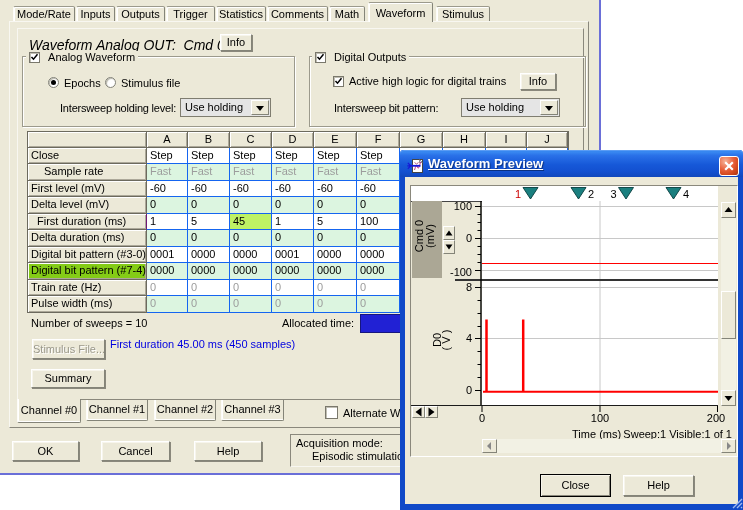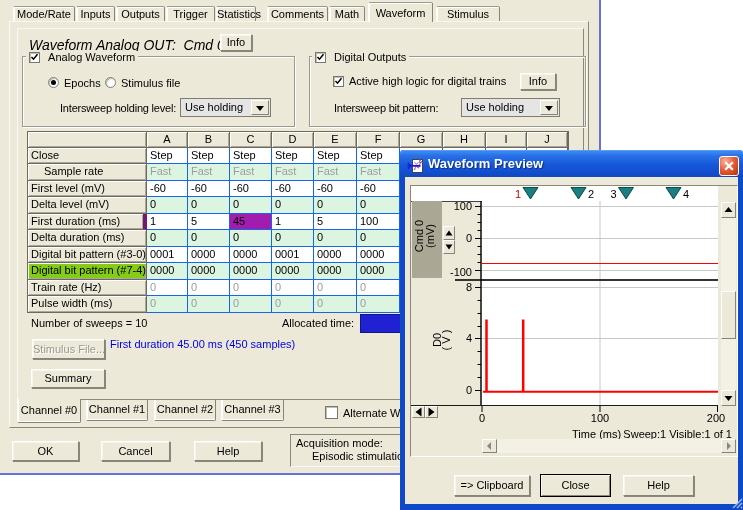--- a/index.html
+++ b/index.html
@@ -36,24 +36,24 @@
 
 <div class="abs" id="dlg" style="left:0;top:0;width:601px;height:475px;background:#ECE9D8;"></div>
 <div class="abs" style="left:599px;top:0;width:2px;height:475px;background:#6a6fd8;"></div>
 <div class="abs" style="left:0;top:473px;width:601px;height:2px;background:#6a6fd8;"></div>
 
 <div id="tabs">
     <div class="tab" style="left:13px;top:6px;width:62px;height:15px;line-height:15px;">Mode/Rate</div>
     <div class="tab" style="left:76px;top:6px;width:39px;height:15px;line-height:15px;">Inputs</div>
     <div class="tab" style="left:116px;top:6px;width:49px;height:15px;line-height:15px;">Outputs</div>
     <div class="tab" style="left:166px;top:6px;width:49px;height:15px;line-height:15px;">Trigger</div>
-    <div class="tab" style="left:216px;top:6px;width:40px;height:15px;line-height:15px;">Statistics</div>
+    <div class="tab" style="left:216px;top:6px;width:50px;height:15px;line-height:15px;">Statistics</div>
     <div class="tab" style="left:267px;top:6px;width:61px;height:15px;line-height:15px;">Comments</div>
     <div class="tab" style="left:329px;top:6px;width:36px;height:15px;line-height:15px;">Math</div>
-    <div class="tab" style="left:436px;top:6px;width:64px;height:15px;line-height:15px;">Stimulus</div>
+    <div class="tab" style="left:436px;top:6px;width:54px;height:15px;line-height:15px;">Stimulus</div>
   </div>
 
 <div class="abs" style="left:9px;top:21px;width:580px;height:407px;background:#ECE9D8;
   border:1px solid;border-color:#F8F7F1 #8a887c #8a887c #F8F7F1;box-sizing:border-box;"></div>
 
 <div class="tab tabsel" style="left:368px;top:2px;width:65px;height:20px;line-height:20px;">Waveform</div>
 
 <div class="abs" style="left:17px;top:28px;width:567px;height:372px;background:#ECE9D8;
   border:1px solid;border-color:#F8F7F1 #8a887c #8a887c #F8F7F1;box-sizing:border-box;"></div>
 
@@ -148,24 +148,24 @@
       <div class="abs" style="left:147px;top:197px;width:41px;height:17px;box-sizing:border-box;background:#dcf5e0;border-right:1px solid #1565f0;border-bottom:1px solid #1565f0;color:#000;font-size:11px;line-height:15px;padding-left:3px;white-space:nowrap;overflow:hidden;">0</div>
       <div class="abs" style="left:188px;top:197px;width:42px;height:17px;box-sizing:border-box;background:#dcf5e0;border-right:1px solid #1565f0;border-bottom:1px solid #1565f0;color:#000;font-size:11px;line-height:15px;padding-left:3px;white-space:nowrap;overflow:hidden;">0</div>
       <div class="abs" style="left:230px;top:197px;width:42px;height:17px;box-sizing:border-box;background:#dcf5e0;border-right:1px solid #1565f0;border-bottom:1px solid #1565f0;color:#000;font-size:11px;line-height:15px;padding-left:3px;white-space:nowrap;overflow:hidden;">0</div>
       <div class="abs" style="left:272px;top:197px;width:42px;height:17px;box-sizing:border-box;background:#dcf5e0;border-right:1px solid #1565f0;border-bottom:1px solid #1565f0;color:#000;font-size:11px;line-height:15px;padding-left:3px;white-space:nowrap;overflow:hidden;">0</div>
       <div class="abs" style="left:314px;top:197px;width:43px;height:17px;box-sizing:border-box;background:#dcf5e0;border-right:1px solid #1565f0;border-bottom:1px solid #1565f0;color:#000;font-size:11px;line-height:15px;padding-left:3px;white-space:nowrap;overflow:hidden;">0</div>
       <div class="abs" style="left:357px;top:197px;width:43px;height:17px;box-sizing:border-box;background:#dcf5e0;border-right:1px solid #1565f0;border-bottom:1px solid #1565f0;color:#000;font-size:11px;line-height:15px;padding-left:3px;white-space:nowrap;overflow:hidden;">0</div>
       <div class="abs" style="left:400px;top:197px;width:43px;height:17px;box-sizing:border-box;background:#dcf5e0;border-right:1px solid #1565f0;border-bottom:1px solid #1565f0;color:#000;font-size:11px;line-height:15px;padding-left:3px;white-space:nowrap;overflow:hidden;">0</div>
       <div class="abs" style="left:443px;top:197px;width:43px;height:17px;box-sizing:border-box;background:#dcf5e0;border-right:1px solid #1565f0;border-bottom:1px solid #1565f0;color:#000;font-size:11px;line-height:15px;padding-left:3px;white-space:nowrap;overflow:hidden;">0</div>
       <div class="abs" style="left:486px;top:197px;width:41px;height:17px;box-sizing:border-box;background:#dcf5e0;border-right:1px solid #1565f0;border-bottom:1px solid #1565f0;color:#000;font-size:11px;line-height:15px;padding-left:3px;white-space:nowrap;overflow:hidden;">0</div>
       <div class="abs" style="left:527px;top:197px;width:41px;height:17px;box-sizing:border-box;background:#dcf5e0;border-right:1px solid #1565f0;border-bottom:1px solid #1565f0;color:#000;font-size:11px;line-height:15px;padding-left:3px;white-space:nowrap;overflow:hidden;">0</div>
-      <div class="abs" style="left:28px;top:214px;width:119px;height:16px;box-sizing:border-box;background:#ECE9D8;border-right:4px solid #701a75;border-bottom:1px solid #6c6a5e;box-shadow:inset 1px 1px 0 #fff, inset -1px -1px 0 #aca899;font-size:11px;line-height:15px;padding-left:3px;white-space:nowrap;overflow:hidden;">First duration (ms)</div>
+      <div class="abs" style="left:28px;top:214px;width:119px;height:16px;box-sizing:border-box;background:#ECE9D8;border-right:1px solid #701a75;border-bottom:1px solid #6c6a5e;box-shadow:inset 1px 1px 0 #fff, inset -1px -1px 0 #aca899;font-size:11px;line-height:15px;padding-left:9px;white-space:nowrap;overflow:hidden;">First duration (ms)</div>
       <div class="abs" style="left:147px;top:214px;width:41px;height:16px;box-sizing:border-box;background:#ffffff;border-right:1px solid #1565f0;border-bottom:1px solid #1565f0;color:#000;font-size:11px;line-height:15px;padding-left:3px;white-space:nowrap;overflow:hidden;">1</div>
       <div class="abs" style="left:188px;top:214px;width:42px;height:16px;box-sizing:border-box;background:#ffffff;border-right:1px solid #1565f0;border-bottom:1px solid #1565f0;color:#000;font-size:11px;line-height:15px;padding-left:3px;white-space:nowrap;overflow:hidden;">5</div>
-      <div class="abs" style="left:230px;top:214px;width:42px;height:16px;box-sizing:border-box;background:#a21caf;border-right:1px solid #1565f0;border-bottom:1px solid #1565f0;color:#000;font-size:11px;line-height:15px;padding-left:3px;white-space:nowrap;overflow:hidden;">45</div>
+      <div class="abs" style="left:230px;top:214px;width:42px;height:16px;box-sizing:border-box;background:#bef264;border-right:1px solid #1565f0;border-bottom:1px solid #1565f0;color:#000;font-size:11px;line-height:15px;padding-left:3px;white-space:nowrap;overflow:hidden;">45</div>
       <div class="abs" style="left:272px;top:214px;width:42px;height:16px;box-sizing:border-box;background:#ffffff;border-right:1px solid #1565f0;border-bottom:1px solid #1565f0;color:#000;font-size:11px;line-height:15px;padding-left:3px;white-space:nowrap;overflow:hidden;">1</div>
       <div class="abs" style="left:314px;top:214px;width:43px;height:16px;box-sizing:border-box;background:#ffffff;border-right:1px solid #1565f0;border-bottom:1px solid #1565f0;color:#000;font-size:11px;line-height:15px;padding-left:3px;white-space:nowrap;overflow:hidden;">5</div>
       <div class="abs" style="left:357px;top:214px;width:43px;height:16px;box-sizing:border-box;background:#ffffff;border-right:1px solid #1565f0;border-bottom:1px solid #1565f0;color:#000;font-size:11px;line-height:15px;padding-left:3px;white-space:nowrap;overflow:hidden;">100</div>
       <div class="abs" style="left:400px;top:214px;width:43px;height:16px;box-sizing:border-box;background:#ffffff;border-right:1px solid #1565f0;border-bottom:1px solid #1565f0;color:#000;font-size:11px;line-height:15px;padding-left:3px;white-space:nowrap;overflow:hidden;">500</div>
       <div class="abs" style="left:443px;top:214px;width:43px;height:16px;box-sizing:border-box;background:#ffffff;border-right:1px solid #1565f0;border-bottom:1px solid #1565f0;color:#000;font-size:11px;line-height:15px;padding-left:3px;white-space:nowrap;overflow:hidden;">1</div>
       <div class="abs" style="left:486px;top:214px;width:41px;height:16px;box-sizing:border-box;background:#ffffff;border-right:1px solid #1565f0;border-bottom:1px solid #1565f0;color:#000;font-size:11px;line-height:15px;padding-left:3px;white-space:nowrap;overflow:hidden;">1</div>
       <div class="abs" style="left:527px;top:214px;width:41px;height:16px;box-sizing:border-box;background:#ffffff;border-right:1px solid #1565f0;border-bottom:1px solid #1565f0;color:#000;font-size:11px;line-height:15px;padding-left:3px;white-space:nowrap;overflow:hidden;">1</div>
       <div class="abs" style="left:28px;top:230px;width:119px;height:17px;box-sizing:border-box;background:#ECE9D8;border-right:1px solid #6c6a5e;border-bottom:1px solid #6c6a5e;box-shadow:inset 1px 1px 0 #fff, inset -1px -1px 0 #aca899;font-size:11px;line-height:15px;padding-left:3px;white-space:nowrap;overflow:hidden;">Delta duration (ms)</div>
       <div class="abs" style="left:147px;top:230px;width:41px;height:17px;box-sizing:border-box;background:#dcf5e0;border-right:1px solid #1565f0;border-bottom:1px solid #1565f0;color:#000;font-size:11px;line-height:15px;padding-left:3px;white-space:nowrap;overflow:hidden;">0</div>
       <div class="abs" style="left:188px;top:230px;width:42px;height:17px;box-sizing:border-box;background:#dcf5e0;border-right:1px solid #1565f0;border-bottom:1px solid #1565f0;color:#000;font-size:11px;line-height:15px;padding-left:3px;white-space:nowrap;overflow:hidden;">0</div>
@@ -255,21 +255,21 @@
 
   <svg class="abs" style="left:7px;top:8px;" width="18" height="16" viewBox="0 0 18 16">
     <rect x="5.5" y="1.5" width="10" height="13" fill="#fff" stroke="#444" stroke-width="1"></rect>
     <path d="M12.5 1.5 l3 3 h-3 z" fill="#d8d4f0" stroke="#666" stroke-width="0.7"></path>
     <path d="M7.5 12 q2 -7 3 -3 t3 -5" stroke="#c03a8a" stroke-width="1" fill="none"></path>
     <path d="M7.5 4.5 l2 1.5 2 -1.5" stroke="#a03060" stroke-width="0.8" fill="none"></path>
     <rect x="2" y="6.9" width="11.5" height="1.8" fill="#1818d8"></rect>
     <path d="M0.8 4.8 l2.6 2.7 M0.3 7.8 h3.2 M0.8 10.8 l2.6 -2.7" stroke="#1818d8" stroke-width="1.2" fill="none"></path>
   </svg>
   <div class="abs" style="left:28px;top:6px;color:#fff;font-size:13px;font-weight:bold;
-    text-shadow:1px 1px 1px #0a3080;">Waveform Preview</div>
+    text-shadow:1px 1px 1px #0a3080;text-decoration:underline;">Waveform Preview</div>
 
   <div class="abs" style="left:319px;top:6px;width:20px;height:20px;border-radius:3px;
     background:radial-gradient(circle at 30% 25%,#f6b49a 0%,#e8613c 45%,#d4491f 70%,#a83312 100%);
     border:1px solid #fff;box-sizing:border-box;">
     <svg width="18" height="18" viewBox="0 0 18 18">
         <path d="M5.2 5.2 L12.8 12.8 M12.8 5.2 L5.2 12.8" stroke="#fff" stroke-width="2.2"></path>
       </svg>
   </div>
 
   <div class="abs" style="left:5px;top:27px;width:333px;height:327px;background:#ECE9D8;"></div>
@@ -400,20 +400,19 @@
   <div class="abs" style="left:82px;top:289px;width:254px;height:14px;background:#f2f1e4;"></div>
   <div class="abs" style="left:82px;top:289px;width:15px;height:14px;background:#ECE9D8;border:1px solid;border-color:#fff #848478 #848478 #fff;box-sizing:border-box;">
     <svg width="13" height="12">
         <path d="M8 2 L4 6 L8 10 z" fill="#888"></path>
       </svg></div>
   <div class="abs" style="left:321px;top:289px;width:15px;height:14px;background:#ECE9D8;border:1px solid;border-color:#fff #848478 #848478 #fff;box-sizing:border-box;">
     <svg width="13" height="12">
         <path d="M5 2 L9 6 L5 10 z" fill="#888"></path>
       </svg></div>
 
-  <div class="btn" style="left:54px;top:325px;width:76px;height:21px;line-height:19px;">=&gt; Clipboard</div>
   <div class="btn" style="left:140px;top:324px;width:71px;height:23px;line-height:19px;border:1px solid #000;
     box-shadow:inset 1px 1px 0 #F7F5EC, inset -1px -1px 0 #8a887c;line-height:21px;">Close</div>
   <div class="btn" style="left:223px;top:325px;width:71px;height:21px;line-height:19px;">Help</div>
   <svg class="abs" style="left:332px;top:348px;" width="11" height="11" viewBox="0 0 11 11">
     <path d="M10 1 L1 10 M10 5 L5 10 M10 9 L9 10" stroke="#9fb8ee" stroke-width="1.4" fill="none"></path>
   </svg>
 </div>
 
 </body></html>

